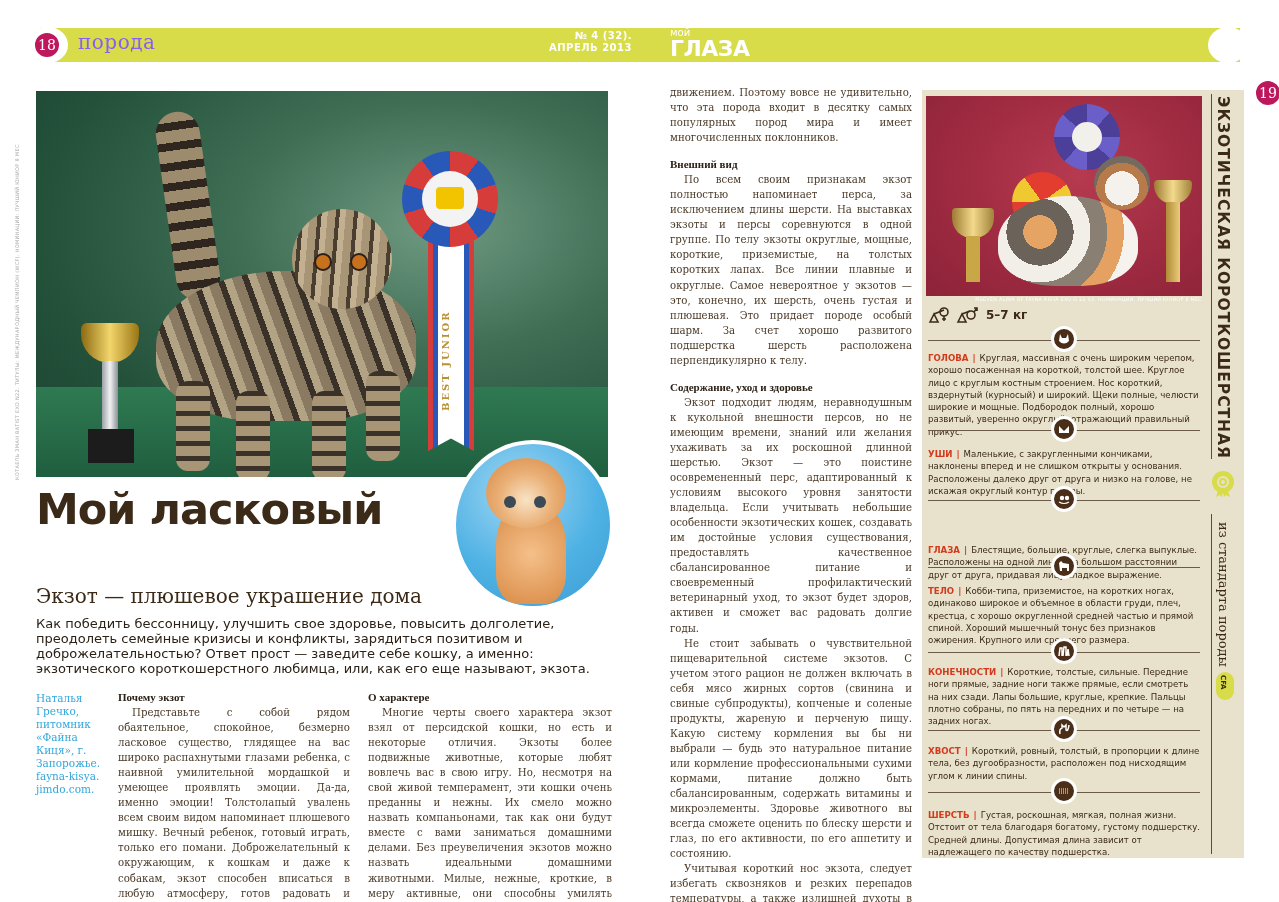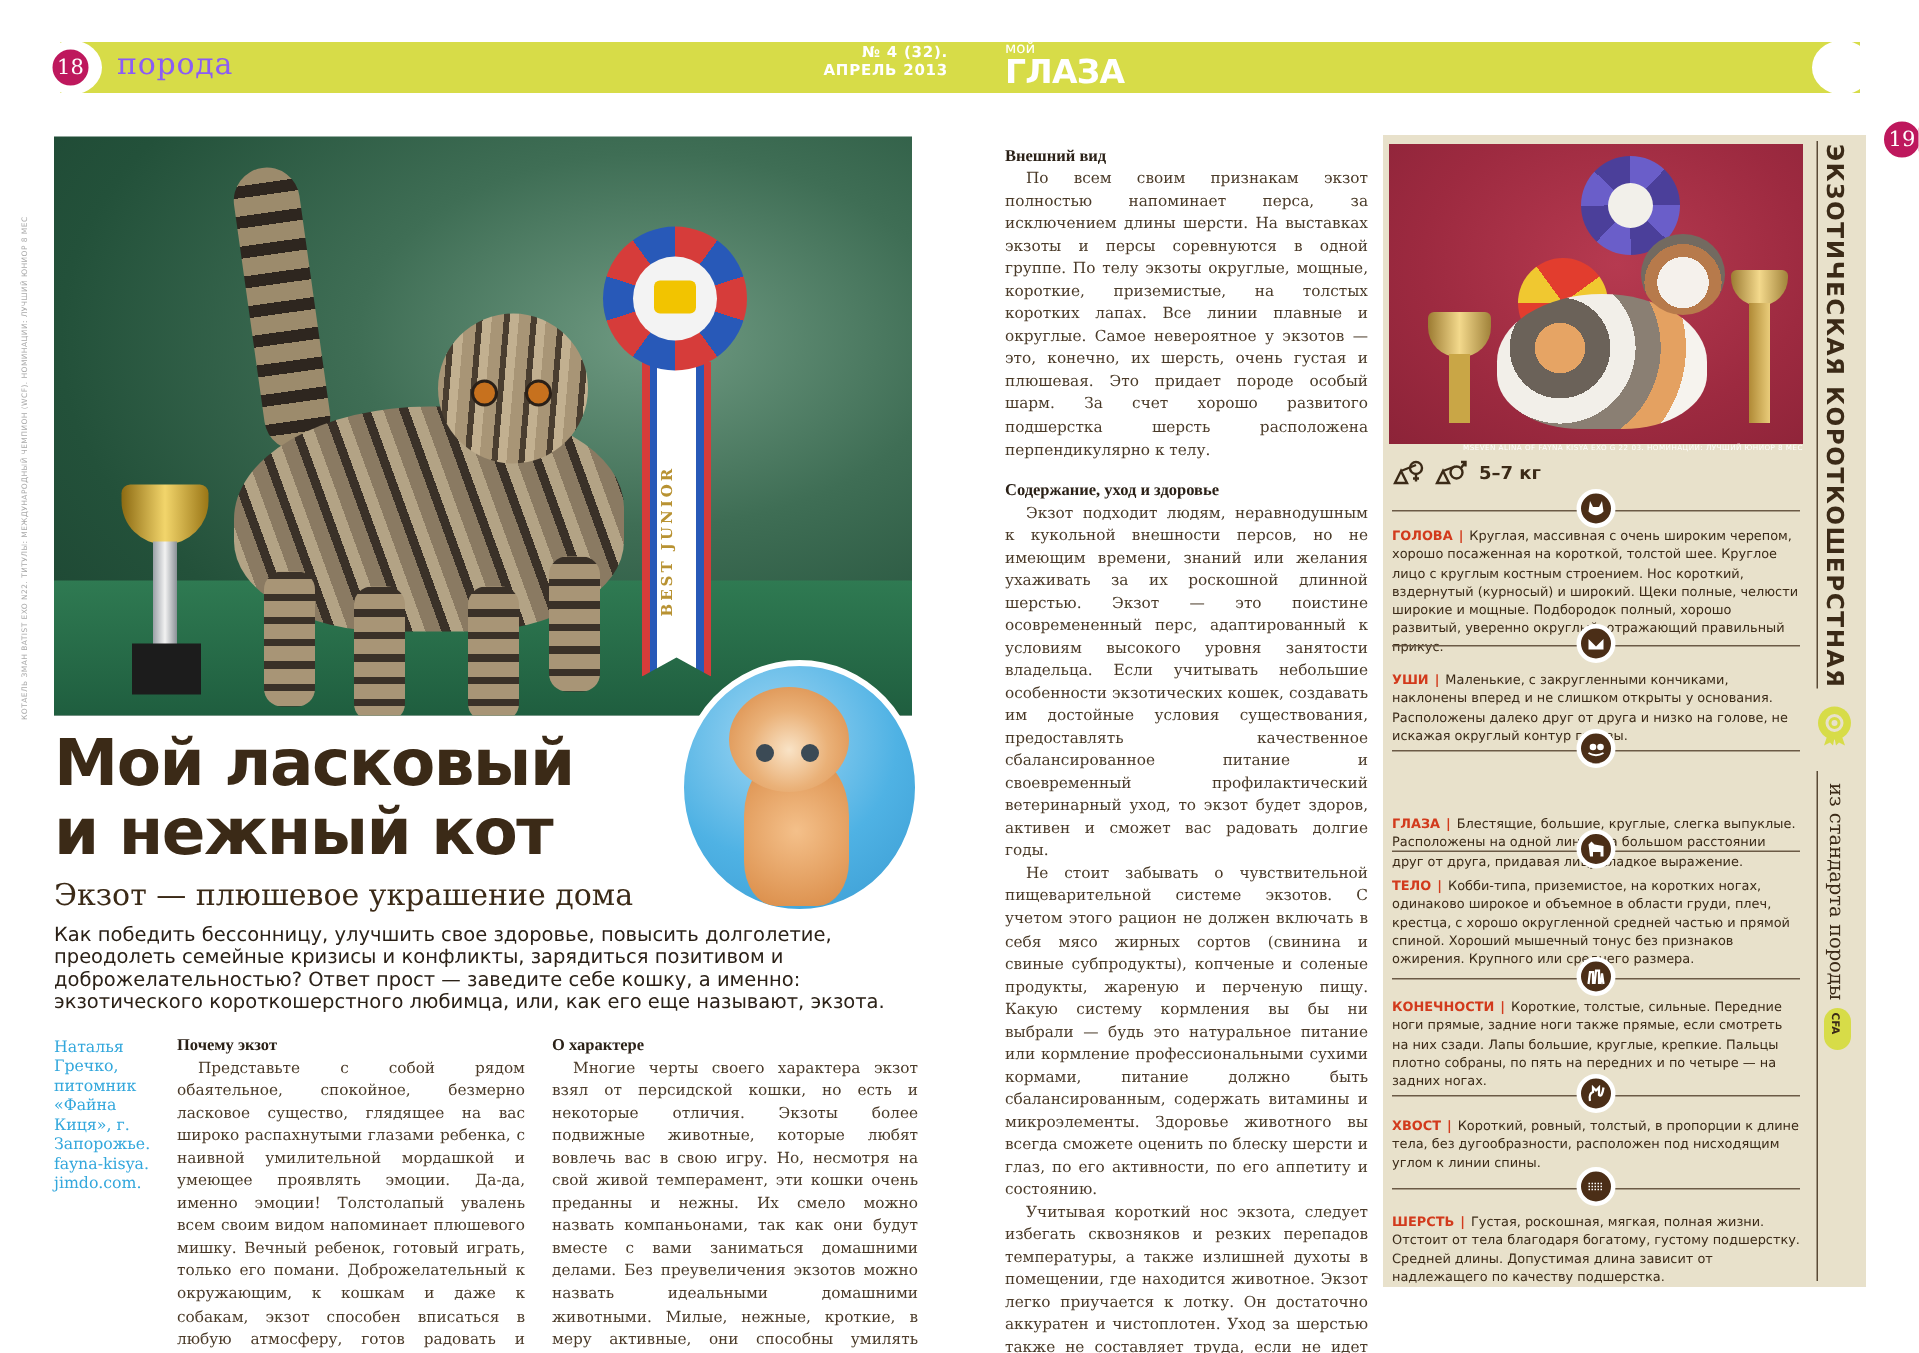--- a/index.html
+++ b/index.html
@@ -156,35 +156,35 @@
 <div class="kitten">
   <div class="k-body"></div>
   <div class="k-head">
     <div class="k-eye" style="left:18px;"></div>
     <div class="k-eye" style="left:48px;"></div>
   </div>
 </div>
 
 <div class="headline">
   <div>Мой ласковый</div>
-  <div>и нежный кот</div>
 </div>
 <div class="subhead">Экзот — плюшевое украшение дома</div>
 <div class="lead">Как победить бессонницу, улучшить свое здоровье, повысить долголетие, преодолеть семейные кризисы и конфликты, зарядиться позитивом и доброжелательностью? Ответ прост — заведите себе кошку, а именно: экзотического короткошерстного любимца, или, как его еще называют, экзота.</div>
 <div class="author">Наталья Гречко, питомник «Файна Киця», г. Запорожье. fayna-kisya. jimdo.com.</div>
 
 <div class="col col1">
   <h3>Почему экзот</h3>
   <p>Представьте с собой рядом обаятельное, спокойное, безмерно ласковое существо, глядящее на вас широко распахнутыми глазами ребенка, с наивной умилительной мордашкой и умеющее проявлять эмоции. Да-да, именно эмоции! Толстолапый увалень всем своим видом напоминает плюшевого мишку. Вечный ребенок, готовый играть, только его помани. Доброжелательный к окружающим, к кошкам и даже к собакам, экзот способен вписаться в любую атмосферу, готов радовать и умилять вас каждый день.</p>
 </div>
 <div class="col col2">
   <h3>О характере</h3>
   <p>Многие черты своего характера экзот взял от персидской кошки, но есть и некоторые отличия. Экзоты более подвижные животные, которые любят вовлечь вас в свою игру. Но, несмотря на свой живой темперамент, эти кошки очень преданны и нежны. Их смело можно назвать компаньонами, так как они будут вместе с вами заниматься домашними делами. Без преувеличения экзотов можно назвать идеальными домашними животными. Милые, нежные, кроткие, в меру активные, они способны умилять каждым своим</p>
 </div>
 <div class="col col3">
+  <p style="text-indent:0">движением. Поэтому вовсе не удивительно, что эта порода входит в десятку самых популярных пород мира и имеет многочисленных поклонников.</p>
   <div class="gap"></div>
   <h3>Внешний вид</h3>
   <p>По всем своим признакам экзот полностью напоминает перса, за исключением длины шерсти. На выставках экзоты и персы соревнуются в одной группе. По телу экзоты округлые, мощные, короткие, приземистые, на толстых коротких лапах. Все линии плавные и округлые. Самое невероятное у экзотов — это, конечно, их шерсть, очень густая и плюшевая. Это придает породе особый шарм. За счет хорошо развитого подшерстка шерсть расположена перпендикулярно к телу.</p>
   <div class="gap"></div>
   <h3>Содержание, уход и здоровье</h3>
   <p>Экзот подходит людям, неравнодушным к кукольной внешности персов, но не имеющим времени, знаний или желания ухаживать за их роскошной длинной шерстью. Экзот — это поистине осовремененный перс, адаптированный к условиям высокого уровня занятости владельца. Если учитывать небольшие особенности экзотических кошек, создавать им достойные условия существования, предоставлять качественное сбалансированное питание и своевременный профилактический ветеринарный уход, то экзот будет здоров, активен и сможет вас радовать долгие годы.</p>
   <p>Не стоит забывать о чувствительной пищеварительной системе экзотов. С учетом этого рацион не должен включать в себя мясо жирных сортов (свинина и свиные субпродукты), копченые и соленые продукты, жареную и перченую пищу. Какую систему кормления вы бы ни выбрали — будь это натуральное питание или кормление профессиональными сухими кормами, питание должно быть сбалансированным, содержать витамины и микроэлементы. Здоровье животного вы всегда сможете оценить по блеску шерсти и глаз, по его активности, по его аппетиту и состоянию.</p>
   <p>Учитывая короткий нос экзота, следует избегать сквозняков и резких перепадов температуры, а также излишней духоты в помещении, где находится животное. Экзот легко приучается к лотку. Он достаточно аккуратен и чистоплотен. Уход за шерстью также не составляет труда, если не идет речь о подготовке животного к выставке. В периоды линьки животное следует вычесывать, можно искупать, чтобы экзот не заглатывал шерсть при вылизывании. Глаза экзота требуют каждодневного ухода. Отмечено, что у экзотов в открытом современном типе слезливость меньше. Обязательно условие — слеза должна быть</p>
 </div>
 

